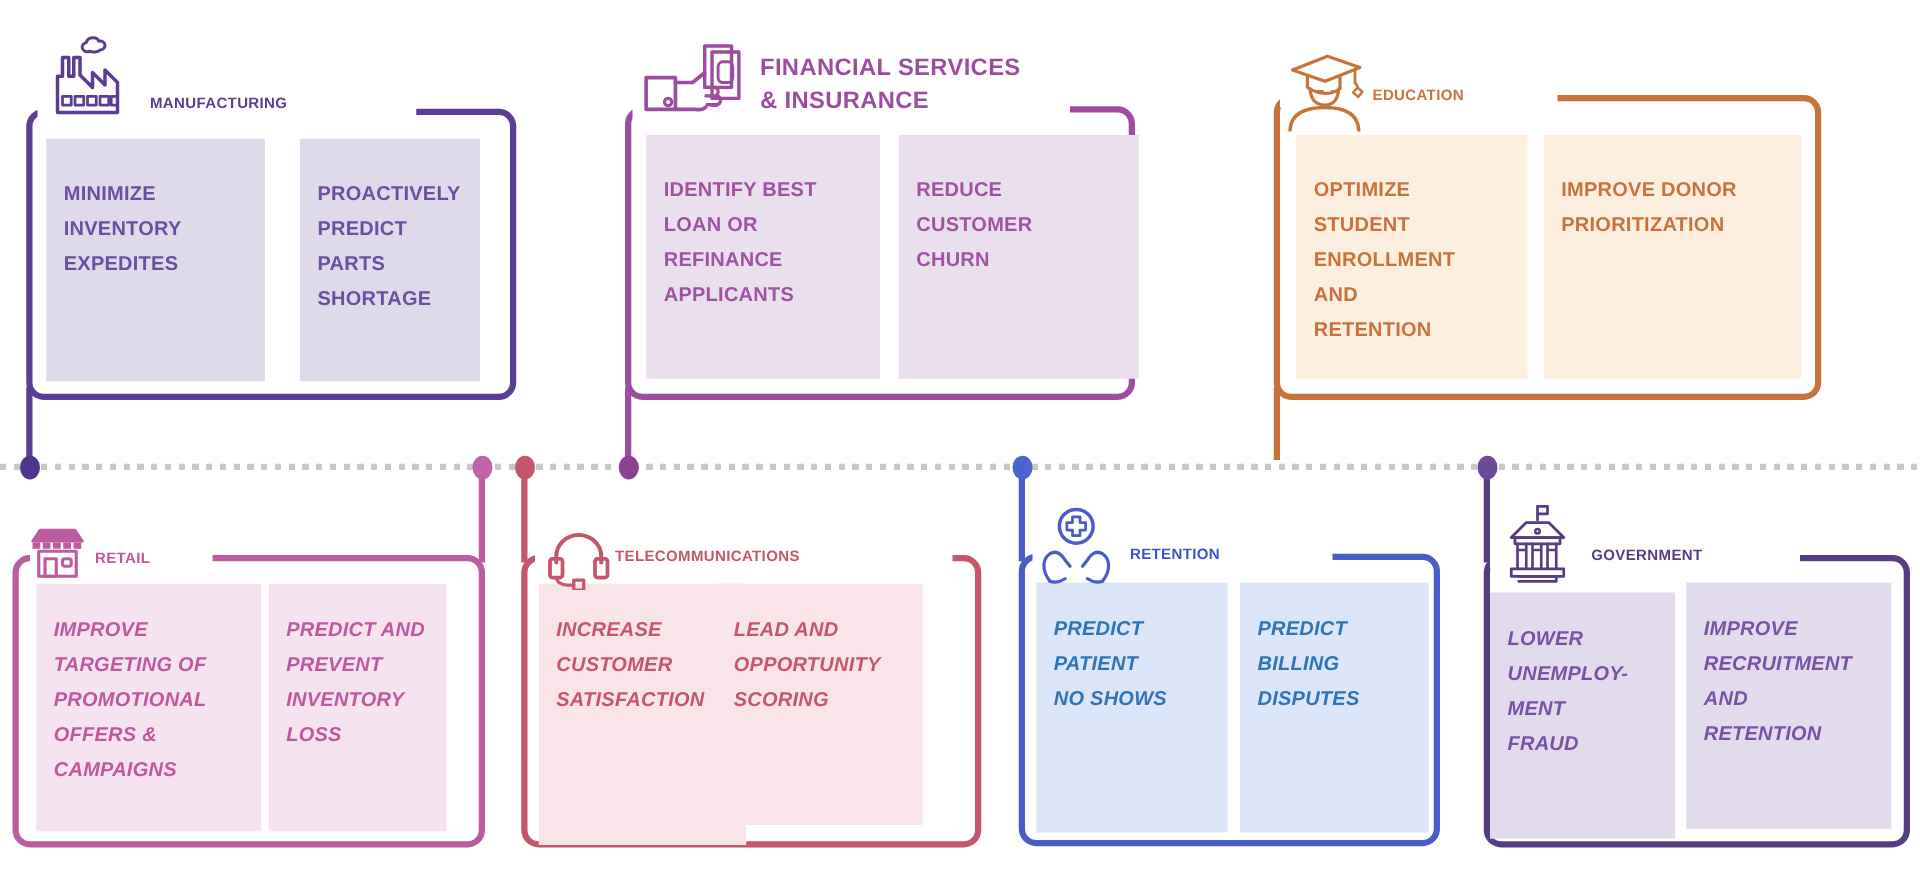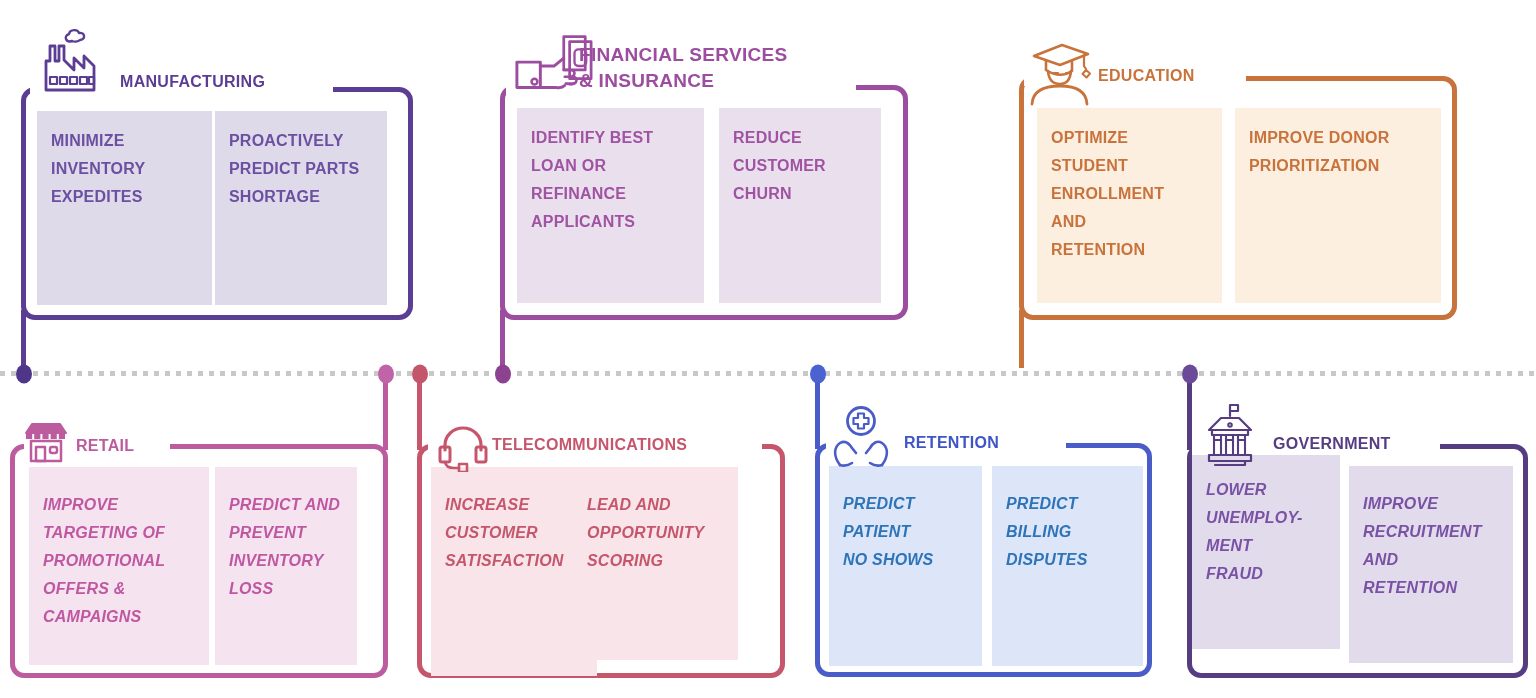--- a/index.html
+++ b/index.html
@@ -8,25 +8,25 @@
   #canvas { position:relative; width:1536px; height:698px; background:#fff; overflow:hidden; }
 
   .timeline { position:absolute; left:0; top:371px; width:1536px; height:5px; z-index:1;
     background:repeating-linear-gradient(90deg, var(--dash,#c8c8c8) 0 5px, transparent 5px 11px); }
 
   .frame { position:absolute; border:5px solid var(--c); border-radius:14px; z-index:2; }
   .patch { position:absolute; background:#fff; z-index:3; }
   .icon  { position:absolute; z-index:4; color:var(--c); }
   .icon svg { display:block; width:100%; height:100%; fill:none; stroke:currentColor;
     stroke-linecap:round; stroke-linejoin:round; }
-  .title { position:absolute; z-index:4; font-size:16px; font-weight:700; letter-spacing:0.3px;
+  .title { position:absolute; z-index:4; font-size:12px; font-weight:700; letter-spacing:0.3px;
     color:var(--title); white-space:pre-line; line-height:26px; }
   .card { position:absolute; z-index:2; background:var(--bg); color:var(--txt);
     font-size:16px; font-weight:700; line-height:28px; letter-spacing:0.2px;
-    white-space:pre-line; padding:16px 14px; }
+    white-space:pre-line; padding:31px 14px; }
   .card.row-b { padding-top:24px;font-style:italic; }
   .connector { position:absolute; width:5px; background:var(--c); z-index:2; }
   .dot { position:absolute; width:16px; height:19px; border-radius:50%;
     background:var(--dot); transform:translate(-50%,-50%); z-index:3; }
 </style>
 </head>
 <body>
 
 <div id="canvas">
 
@@ -43,21 +43,21 @@
           <rect x="26" y="49" width="7" height="7" stroke-width="2.2"></rect>
         <rect x="36" y="49" width="7" height="7" stroke-width="2.2"></rect>
           <rect x="46" y="49" width="7" height="7" stroke-width="2.2"></rect>
         <rect x="55" y="49" width="5" height="7" stroke-width="2.2"></rect>
       </svg>
     </div>
     <div class="title" style="left:120px;top:69px">MANUFACTURING</div>
     <div class="card" style="left:37px;top:111px;width:175px;height:194px">MINIMIZE
 INVENTORY
 EXPEDITES</div>
-    <div class="card" style="left:215px;top:111px;width:172px;height:194px">PROACTIVELY
+    <div class="card" style="left:240px;top:111px;width:144px;height:194px">PROACTIVELY
 PREDICT PARTS
 SHORTAGE</div>
     <div class="connector" style="left:21px;top:310px;height:57px"></div>
     <div class="dot" style="left:24px;top:374px"></div>
   </div>
 
   <div style="--c: #9c4d9f; --title: #9c4d9f; --bg: #eae0ed; --txt: #a052a3; --dot: #8c4191;">
     <div class="frame" style="left:500px;top:85px;width:408px;height:235px"></div>
     <div class="patch" style="left:506px;top:78px;width:350px;height:17px"></div>
     <div class="icon" style="left:513px;top:32px;width:82px;height:70px">
@@ -65,27 +65,27 @@
         <rect x="4" y="30" width="24" height="26" stroke-width="3"></rect>
         <circle cx="22" cy="50" r="3" stroke-width="2.6"></circle>
         <rect x="52" y="4" width="22" height="34" stroke-width="2.8"></rect>
         <rect x="58" y="9" width="22" height="38" stroke-width="2.8"></rect>
         <rect x="63" y="17" width="12" height="17" rx="4" stroke-width="2.4"></rect>
         <path d="M28 34 h14 l10 -8" stroke-width="3"></path>
         <path d="M28 56 h16 q6 1 9 -2" stroke-width="3"></path>
         <path d="M52 38 h7 q4 0 4 3.5 t-4 3.5 h-6 M54 45 h7 q4 0 4 3.5 t-4 3.5 h-7 M54 52 q8 2 10 -1" stroke-width="2.6"></path>
       </svg>
     </div>
-    <div class="title" style="left:579px;top:42px;font-size:19px">FINANCIAL SERVICES
+    <div class="title" style="left:608px;top:42px;font-size:19px">FINANCIAL SERVICES
 &amp; INSURANCE</div>
     <div class="card" style="left:517px;top:108px;width:187px;height:195px">IDENTIFY BEST
 LOAN OR
 REFINANCE
 APPLICANTS</div>
-    <div class="card" style="left:719px;top:108px;width:162px;height:195px">REDUCE
+    <div class="card" style="left:719px;top:108px;width:192px;height:195px">REDUCE
 CUSTOMER
 CHURN</div>
     <div class="connector" style="left:500px;top:310px;height:57px"></div>
     <div class="dot" style="left:503px;top:374px"></div>
   </div>
 
   <div style="--c: #c8733c; --title: #c8733c; --bg: #fcefe0; --txt: #c8733c;">
     <div class="frame" style="left:1019px;top:76px;width:438px;height:244px"></div>
     <div class="patch" style="left:1024px;top:70px;width:222px;height:16px"></div>
     <div class="icon" style="left:1026px;top:32px;width:66px;height:76px">
@@ -196,21 +196,21 @@
         <path d="M33 17 v-11 h8 v6 h-8" stroke-width="2.2"></path>
         <path d="M12 31 l12 -12 h18 l12 12 z" stroke-width="2.2"></path>
         <circle cx="33" cy="26" r="1.8" stroke-width="2"></circle>
         <path d="M15 31 h36 v5 h-36 z" stroke-width="2.2"></path>
         <path d="M17 36 v20 M24 36 v20 M17 41 h7 M29 36 v20 M36 36 v20 M29 41 h7 M41 36 v20 M48 36 v20 M41 41 h7" stroke-width="2.1"></path>
         <path d="M12 56 h42 v6 h-42 z" stroke-width="2.2"></path>
         <path d="M18 62 h30 v4 h-30" stroke-width="2.2"></path>
       </svg>
     </div>
     <div class="title" style="left:1273px;top:431px">GOVERNMENT</div>
-    <div class="card row-b" style="left:1192px;top:452px;width:148px;height:197px">LOWER
+    <div class="card row-b" style="left:1192px;top:474px;width:148px;height:197px">LOWER
 UNEMPLOY-
 MENT
 FRAUD</div>
     <div class="card row-b" style="left:1349px;top:466px;width:164px;height:197px">IMPROVE
 RECRUITMENT
 AND
 RETENTION</div>
     <div class="connector" style="left:1187px;top:374px;height:76px"></div>
     <div class="dot" style="left:1190px;top:374px"></div>
   </div>

